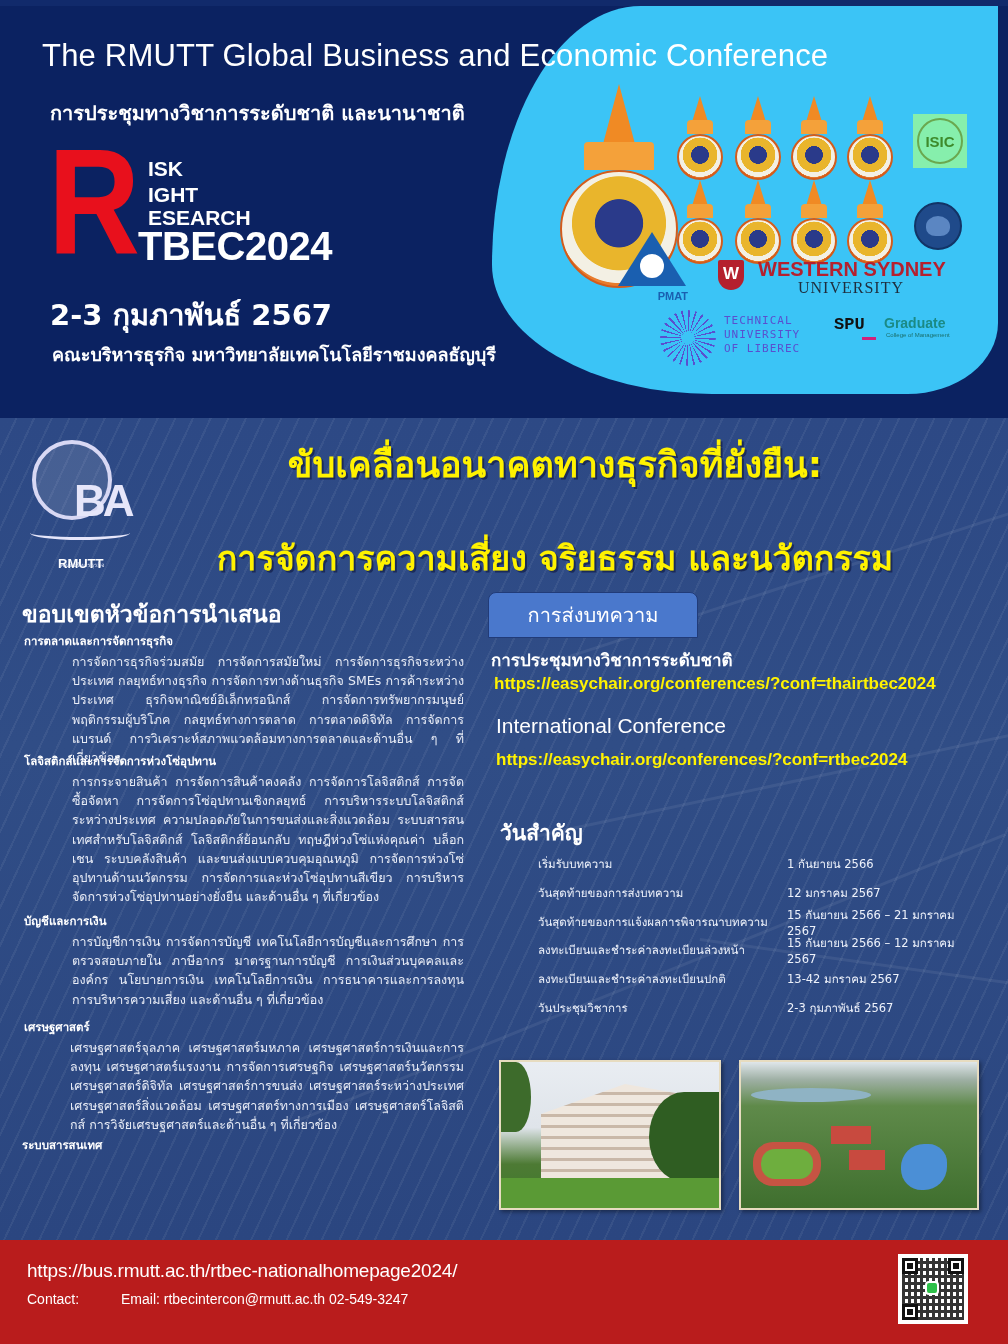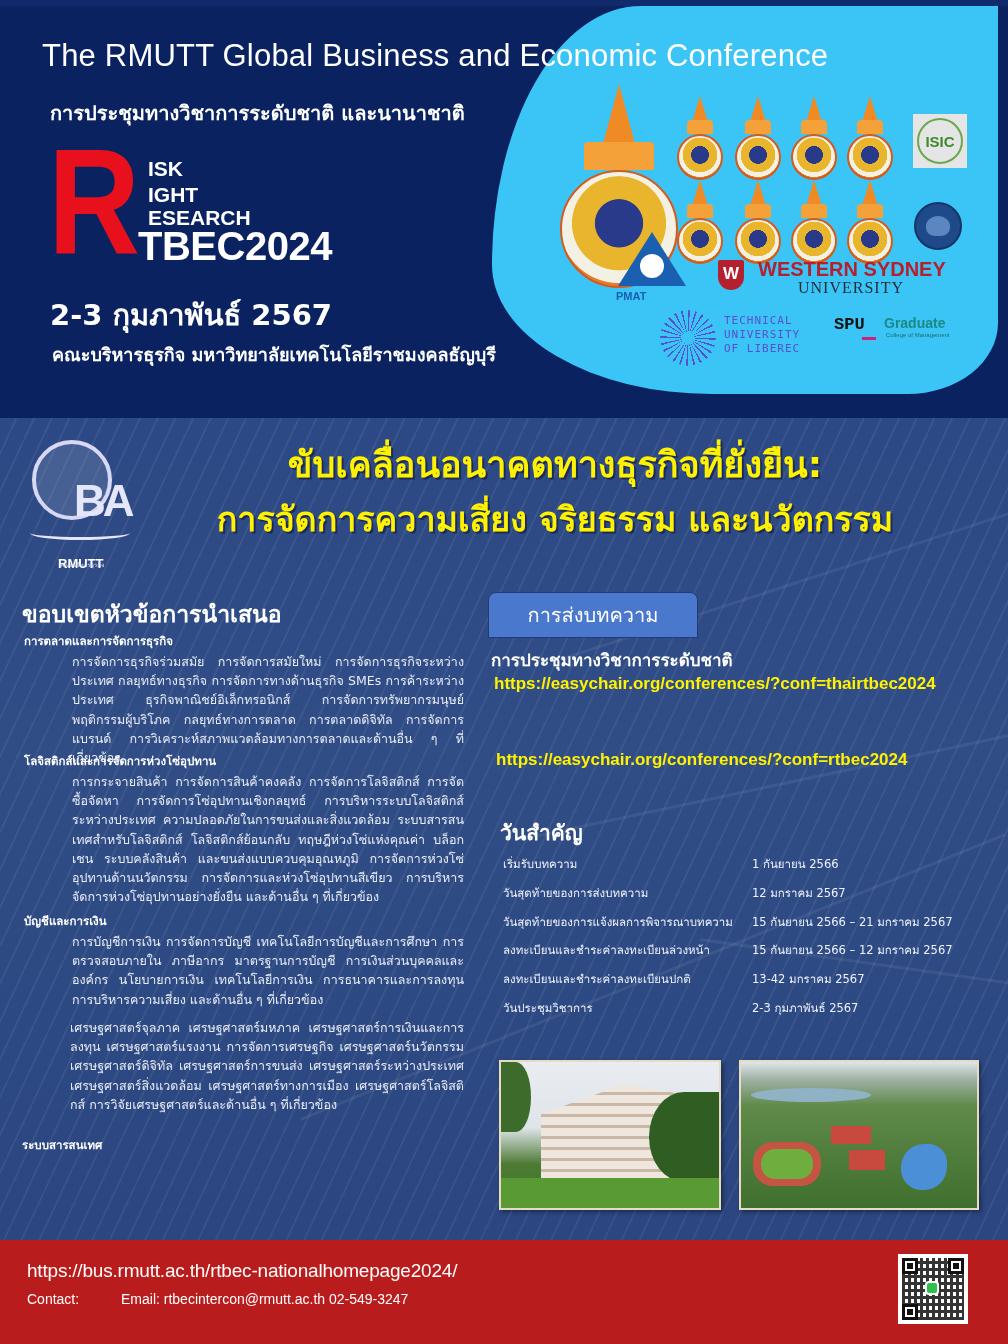--- a/index.html
+++ b/index.html
@@ -30,29 +30,29 @@
 
   
   .seal { position: absolute; display: flex; flex-direction: column; align-items: center; }
   .seal .spire { width: 0; height: 0; border-left: 8px solid transparent; border-right: 8px solid transparent; border-bottom: 26px solid #f08a24; }
   .seal .crown { width: 26px; height: 14px; background: #f4a13a; border-radius: 4px 4px 0 0; margin-top: -2px; }
   .seal .disc { width: 46px; height: 46px; border-radius: 50%; background: radial-gradient(circle at 50% 45%, #2a3a8a 0 28%, #e9b52c 29% 55%, #f3f0e4 56% 70%, #e87c2c 71%); border: 2px solid #d35c1c; }
   .seal.big .spire { border-left-width: 16px; border-right-width: 16px; border-bottom-width: 60px; }
   .seal.big .crown { width: 70px; height: 28px; }
   .seal.big .disc { width: 118px; height: 118px; }
 
-  .isic { position: absolute; left: 913px; top: 114px; width: 54px; height: 54px; background: #e5e5e5; display: flex; align-items: center; justify-content: center; }
+  .isic { position: absolute; left: 913px; top: 114px; width: 54px; height: 54px; background: #86efac; display: flex; align-items: center; justify-content: center; }
   .isic .ring { width: 46px; height: 46px; border-radius: 50%; border: 2px solid #6aa84f; display: flex; align-items: center; justify-content: center; font-family: "Liberation Sans", sans-serif; font-weight: bold; font-size: 15px; color: #3e8a2b; }
   .nu-logo { position: absolute; left: 914px; top: 202px; width: 48px; height: 48px; border-radius: 50%; background: #1f4a8a; border: 2px solid #123466; display:flex; align-items:center; justify-content:center; }
   .nu-logo .tree { width: 24px; height: 20px; background: #5b86c2; border-radius: 50% 50% 40% 40%; }
 
   .pmat { position: absolute; left: 616px; top: 232px; width: 72px; height: 72px; }
   .pmat .tri { position: absolute; left: 2px; top: 0; width: 0; height: 0; border-left: 34px solid transparent; border-right: 34px solid transparent; border-bottom: 54px solid #1a5fb0; }
   .pmat .circle { position: absolute; left: 24px; top: 22px; width: 24px; height: 24px; border-radius: 50%; background: #fff; }
-  .pmat .lbl { position: absolute; left: 0; top: 58px; width: 72px; text-align: left; font-family: "Liberation Sans", sans-serif; font-weight: bold; font-size: 11px; color: #1a5fb0; }
+  .pmat .lbl { position: absolute; left: 0; top: 58px; width: 72px; text-align: right; font-family: "Liberation Sans", sans-serif; font-weight: bold; font-size: 11px; color: #1a5fb0; }
 
   .wsu { position: absolute; left: 718px; top: 258px; width: 240px; height: 40px; }
   .wsu .shield { position: absolute; left: 0; top: 2px; width: 26px; height: 30px; background: #b5202e; border-radius: 2px 2px 13px 13px; color: #fff; font-family: "Liberation Sans", sans-serif; font-weight: bold; font-size: 17px; text-align: center; line-height: 28px; }
   .wsu .n1 { position: absolute; left: 40px; top: 0; font-family: "Liberation Sans", sans-serif; font-weight: bold; font-size: 20px; color: #b5202e; white-space: nowrap; }
   .wsu .n2 { position: absolute; left: 80px; top: 21px; font-family: "Liberation Serif", serif; font-size: 16px; color: #1f2d3d; letter-spacing: 1px; white-space: nowrap; }
 
   .tul { position: absolute; left: 660px; top: 308px; width: 170px; height: 58px; }
   .tul .burst { position: absolute; left: 0; top: 2px; width: 56px; height: 56px; border-radius: 50%; background: repeating-conic-gradient(#5a4fcf 0 4deg, transparent 4deg 15deg); -webkit-mask: radial-gradient(circle, transparent 6px, #000 7px); mask: radial-gradient(circle, transparent 6px, #000 7px); }
   .tul .tx { position: absolute; left: 64px; top: 6px; font-family: "DejaVu Sans Mono", monospace; font-size: 11px; line-height: 14px; color: #5a4fcf; letter-spacing: 1px; white-space: pre; }
 
@@ -73,36 +73,36 @@
 
   .ba-logo { position: absolute; left: 22px; top: 22px; width: 122px; height: 130px; }
   .ba-logo .globe { position: absolute; left: 10px; top: 0; width: 80px; height: 80px; border-radius: 50%; border: 4px solid #d8d8f4; background: rgba(255,255,255,0.12); }
   .ba-logo .letters { position: absolute; left: 52px; top: 36px; font-family: "Liberation Sans", sans-serif; font-weight: bold; font-size: 44px; color: #e6e6fa; letter-spacing: -3px; }
   .ba-logo .wave { position: absolute; left: 8px; top: 86px; width: 100px; height: 14px; border-bottom: 3px solid #e6e6fa; border-radius: 0 0 50% 50%; }
   .ba-logo .rm { position: absolute; left: 36px; top: 116px; font-family: "Liberation Sans", sans-serif; font-weight: bold; font-size: 13px; color: #fff; }
   .ba-logo .rmsub { position: absolute; left: 38px; top: 120px; font-size: 6px; color: #dfe4f5; white-space: nowrap; }
 
   .hero { position: absolute; left: 150px; top: 20px; width: 810px; text-align: center; color: #fff200; font-weight: bold; text-shadow: 2px 2px 0 #1a2a5a; }
   .hero .l1 { font-size: 36px; line-height: 54px; }
-  .hero .l2 { font-size: 34px; line-height: 54px; }
+  .hero .l2 { font-size: 34px; line-height: 54px; margin-top: 39px; }
 
   .scope-title { position: absolute; left: 22px; top: 178px; font-size: 23px; font-weight: bold; color: #fff; }
   .topic { position: absolute; left: 24px; width: 440px; }
   .topic .th { font-size: 11.5px; font-weight: bold; color: #fff; margin-bottom: 2px; }
   .topic .body { margin-left: 48px; font-size: 12.5px; line-height: 19.2px; color: #e8ecf6; text-align: justify; }
 
   .submit-btn { position: absolute; left: 488px; top: 174px; width: 210px; height: 46px; background: #4a78cc; border: 1px solid #213b78; border-radius: 8px 8px 0 0; color: #fff; font-size: 20px; text-align: center; line-height: 44px; }
   .nat-lbl { position: absolute; left: 491px; top: 228px; font-size: 17px; font-weight: bold; color: #fff; }
   .nat-url { position: absolute; left: 494px; top: 256px; font-family: "Liberation Sans", sans-serif; font-weight: bold; font-size: 17px; color: #fff200; }
   .int-lbl { position: absolute; left: 496px; top: 296px; font-family: "Liberation Sans", sans-serif; font-size: 21px; color: #fff; }
   .int-url { position: absolute; left: 496px; top: 332px; font-family: "Liberation Sans", sans-serif; font-weight: bold; font-size: 17px; color: #fff200; }
 
   .dates-title { position: absolute; left: 500px; top: 398px; font-size: 21px; font-weight: bold; color: #fff; }
   .dates { position: absolute; left: 503px; top: 432px; width: 470px; }
-  .date-row { display: flex; height: 28.7px; align-items: center; font-size: 11.5px; color: #eef2fb; }
+  .date-row { display: flex; height: 28.7px; align-items: center; font-size: 11.5px; color: #eef2fb; margin-left: 35px; }
   .date-row .k { width: 249px; }
   .date-row .v { flex: 1; }
 
   .photo { position: absolute; top: 642px; height: 150px; border: 2px solid #e7dcc0; box-shadow: 2px 2px 4px rgba(0,0,0,0.4); overflow: hidden; }
   .photo1 { left: 499px; width: 222px; background: linear-gradient(180deg, #e9edf2 0%, #dfe4ea 45%, #4d7a34 70%, #3f7a2a 100%); }
   .photo1 .bldg { position: absolute; left: 40px; top: 22px; width: 140px; height: 100px; background: repeating-linear-gradient(180deg, #efe7de 0 8px, #c9b8a8 8px 11px); clip-path: polygon(0 30%, 60% 0, 100% 10%, 100% 100%, 0 100%); }
   .photo1 .tree { position: absolute; left: 0; top: 0; width: 30px; height: 70px; background: #3d6b2b; border-radius: 0 50% 50% 0; }
   .photo1 .tree2 { position: absolute; right: 0; top: 30px; width: 70px; height: 90px; background: #2f5d22; border-radius: 50% 0 0 50%; }
   .photo1 .lawn { position: absolute; left: 0; bottom: 0; width: 100%; height: 30px; background: #5a9a35; }
   .photo2 { left: 739px; width: 240px; background: linear-gradient(180deg, #dfe6ea 0%, #9fb0a5 12%, #5f8a4a 30%, #3f6f2e 100%); }
@@ -256,29 +256,31 @@
   </div>
   <div class="topic" style="top:334px;">
     <div class="th">โลจิสติกส์และการจัดการห่วงโซ่อุปทาน</div>
     <div class="body">การกระจายสินค้า การจัดการสินค้าคงคลัง การจัดการโลจิสติกส์ การจัดซื้อจัดหา การจัดการโซ่อุปทานเชิงกลยุทธ์ การบริหารระบบโลจิสติกส์ระหว่างประเทศ ความปลอดภัยในการขนส่งและสิ่งแวดล้อม ระบบสารสนเทศสำหรับโลจิสติกส์ โลจิสติกส์ย้อนกลับ ทฤษฎีห่วงโซ่แห่งคุณค่า บล็อกเชน ระบบคลังสินค้า และขนส่งแบบควบคุมอุณหภูมิ การจัดการห่วงโซ่อุปทานด้านนวัตกรรม การจัดการและห่วงโซ่อุปทานสีเขียว การบริหารจัดการห่วงโซ่อุปทานอย่างยั่งยืน และด้านอื่น ๆ ที่เกี่ยวข้อง</div>
   </div>
   <div class="topic" style="top:494px;">
     <div class="th">บัญชีและการเงิน</div>
     <div class="body">การบัญชีการเงิน การจัดการบัญชี เทคโนโลยีการบัญชีและการศึกษา การตรวจสอบภายใน ภาษีอากร มาตรฐานการบัญชี การเงินส่วนบุคคลและองค์กร นโยบายการเงิน เทคโนโลยีการเงิน การธนาคารและการลงทุน การบริหารความเสี่ยง และด้านอื่น ๆ ที่เกี่ยวข้อง</div>
   </div>
   <div class="topic" style="top:600px;">
+    <div class="th">เศรษฐศาสตร์</div>
     <div class="body" style="margin-left:46px;">เศรษฐศาสตร์จุลภาค เศรษฐศาสตร์มหภาค เศรษฐศาสตร์การเงินและการลงทุน เศรษฐศาสตร์แรงงาน การจัดการเศรษฐกิจ เศรษฐศาสตร์นวัตกรรม เศรษฐศาสตร์ดิจิทัล เศรษฐศาสตร์การขนส่ง เศรษฐศาสตร์ระหว่างประเทศ เศรษฐศาสตร์สิ่งแวดล้อม เศรษฐศาสตร์ทางการเมือง เศรษฐศาสตร์โลจิสติกส์ การวิจัยเศรษฐศาสตร์และด้านอื่น ๆ ที่เกี่ยวข้อง</div>
   </div>
   <div class="topic" style="top:718px; left:22px;">
     <div class="th">ระบบสารสนเทศ</div>
   </div>
 
   <div class="submit-btn">การส่งบทความ</div>
   <div class="nat-lbl">การประชุมทางวิชาการระดับชาติ</div>
   <div class="nat-url">https://easychair.org/conferences/?conf=thairtbec2024</div>
+  <div class="int-lbl">International Conference</div>
   <div class="int-url">https://easychair.org/conferences/?conf=rtbec2024</div>
 
   <div class="dates-title">วันสำคัญ</div>
   <div class="dates">
     <div class="date-row">
         <span class="k">เริ่มรับบทความ</span>
         <span class="v">1 กันยายน 2566</span>
       </div>
     <div class="date-row">
         <span class="k">วันสุดท้ายของการส่งบทความ</span>

